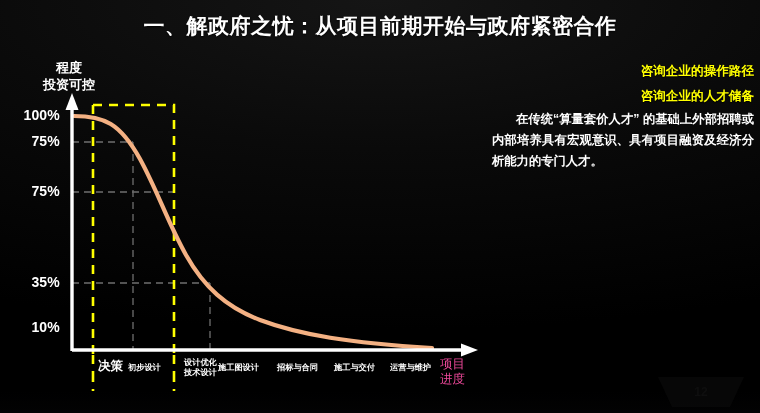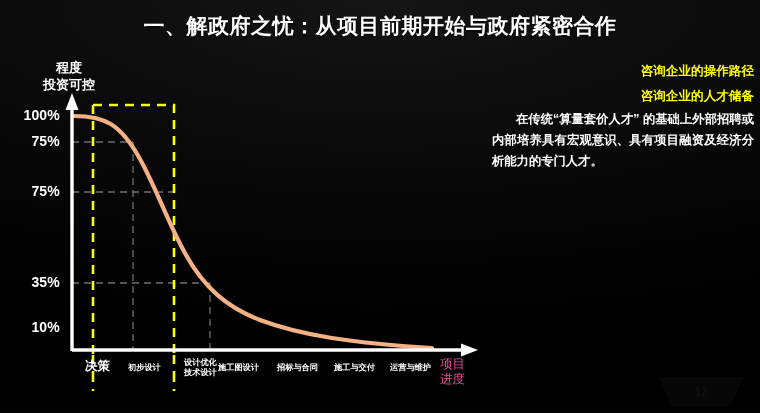--- a/index.html
+++ b/index.html
@@ -149,21 +149,21 @@
         <polygon points="478,295 461,288.5 461,301.5" fill="#ffffff"></polygon>
       </g>
     </svg>
 
     <div class="ytick" style="left:8px;  top:52px;">100%</div>
     <div class="ytick" style="left:8px;  top:78px;">75%</div>
     <div class="ytick" style="left:8px;  top:128px;">75%</div>
     <div class="ytick" style="left:8px;  top:219px;">35%</div>
     <div class="ytick" style="left:8px;  top:264px;">10%</div>
 
-    <div class="xtick big" style="left:85px; top:304px;">决策</div>
+    <div class="xtick big" style="left:98px; top:304px;">决策</div>
     <div class="xtick" style="left:128px; top:308px;">初步设计</div>
     <div class="xtick two" style="left:184px; top:303px;">
       <span>设计优化</span>
       <span>技术设计</span>
     </div>
     <div class="xtick" style="left:218px; top:308px;">施工图设计</div>
     <div class="xtick" style="left:277px; top:308px;">招标与合同</div>
     <div class="xtick" style="left:334px; top:308px;">施工与交付</div>
     <div class="xtick" style="left:390px; top:308px;">运营与维护</div>
 

